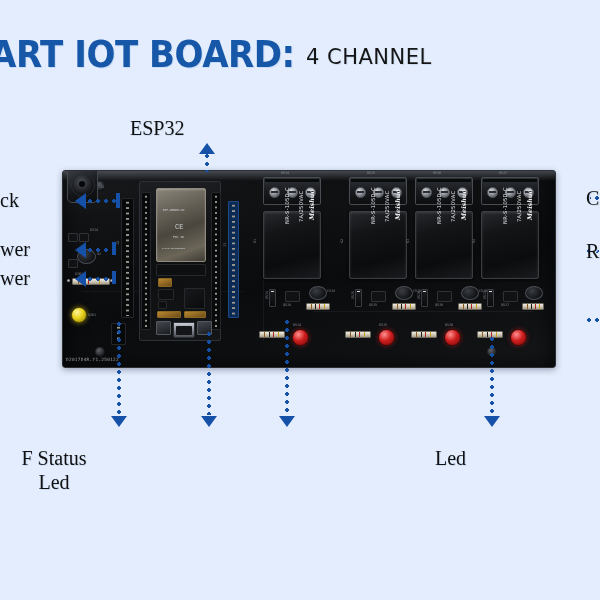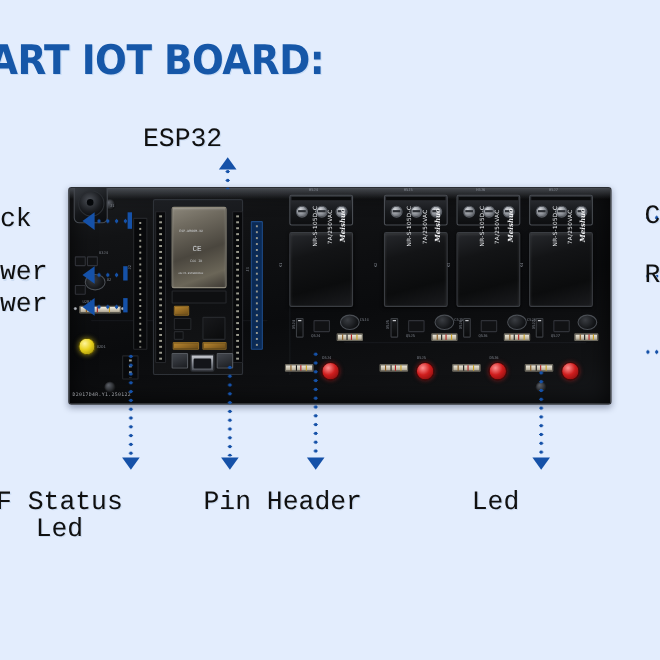--- a/index.html
+++ b/index.html
@@ -30,22 +30,22 @@
     font-size:21px;
     color:#151515;
     white-space:nowrap;
     letter-spacing:0.5px;
     text-shadow:1px 1px 0 #ccdcf2;
   }
 
   
   .lbl{
     position:absolute;
-    font-family:Liberation Mono, monospace;
-    font-size:24px;
+    font-family:Liberation Serif, serif;
+    font-size:20px;
     color:#101010;
     white-space:nowrap;
     line-height:24px;
     text-shadow:1px 1px 0 #ccdcf2;
   }
   .lbl.center{text-align:center;}
 
   
   .leader{position:absolute;}
   .dots-h{
@@ -219,20 +219,21 @@
     background:radial-gradient(circle,#b9bcc2,#5d6066);
   }
   .trace{position:absolute;background:rgba(120,130,150,.10);}
 </style>
 </head>
 <body>
 
 <div id="stage">
 
   <div class="title" style="left:-10px;top:33px;">ART IOT BOARD:</div>
+  <div class="subtitle" style="left:306px;top:45px;">4 CHANNEL</div>
 
   <div class="pcb" style="left:62px;top:170px;width:492px;height:196px;">
     <div class="pcb-sheen"></div>
 
     <div class="mhole" style="left:32px;top:10px;"></div>
     <div class="mhole" style="left:424px;top:10px;"></div>
     <div class="mhole" style="left:32px;top:176px;"></div>
     <div class="mhole" style="left:424px;top:176px;"></div>
 
     <div class="trace" style="left:20px;top:120px;width:160px;height:1px;"></div>
@@ -512,23 +513,20 @@
 
   <div class="leader">
     <div class="dots-v" style="left:167px;top:330px;height:85px;"></div>
     <div class="arw down" style="left:161px;top:416px;"></div>
   </div>
 
   <div class="leader">
     <div class="dots-v" style="left:245px;top:318px;height:97px;"></div>
     <div class="arw down" style="left:239px;top:416px;"></div>
   </div>
-  <div class="lbl center" style="left:185px;top:446px;width:122px;">
-    <div>Pin Header</div>
-  </div>
 
   <div class="leader">
     <div class="dots-v" style="left:450px;top:335px;height:80px;"></div>
     <div class="arw down" style="left:444px;top:416px;"></div>
   </div>
   <div class="lbl center" style="left:373px;top:446px;width:155px;">
     <div>Led</div>
   </div>
 
 </div>

